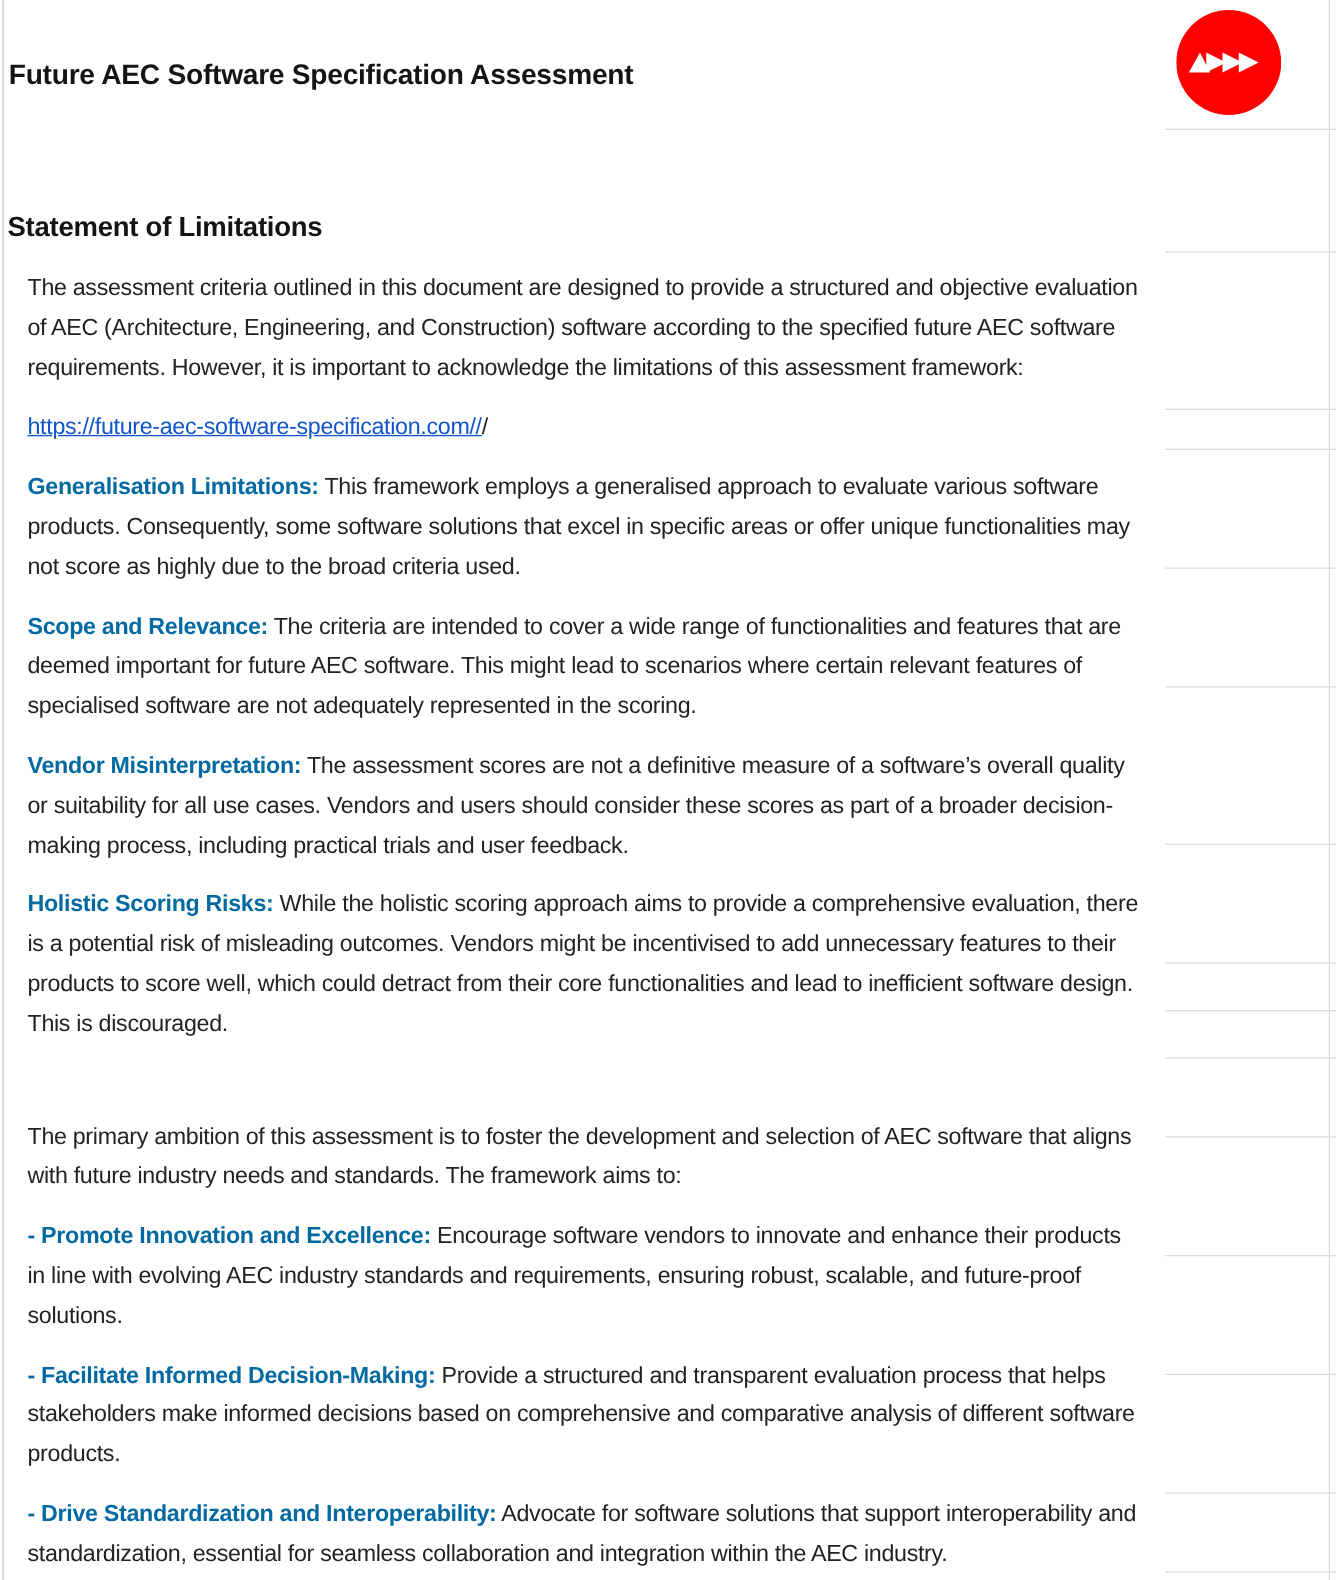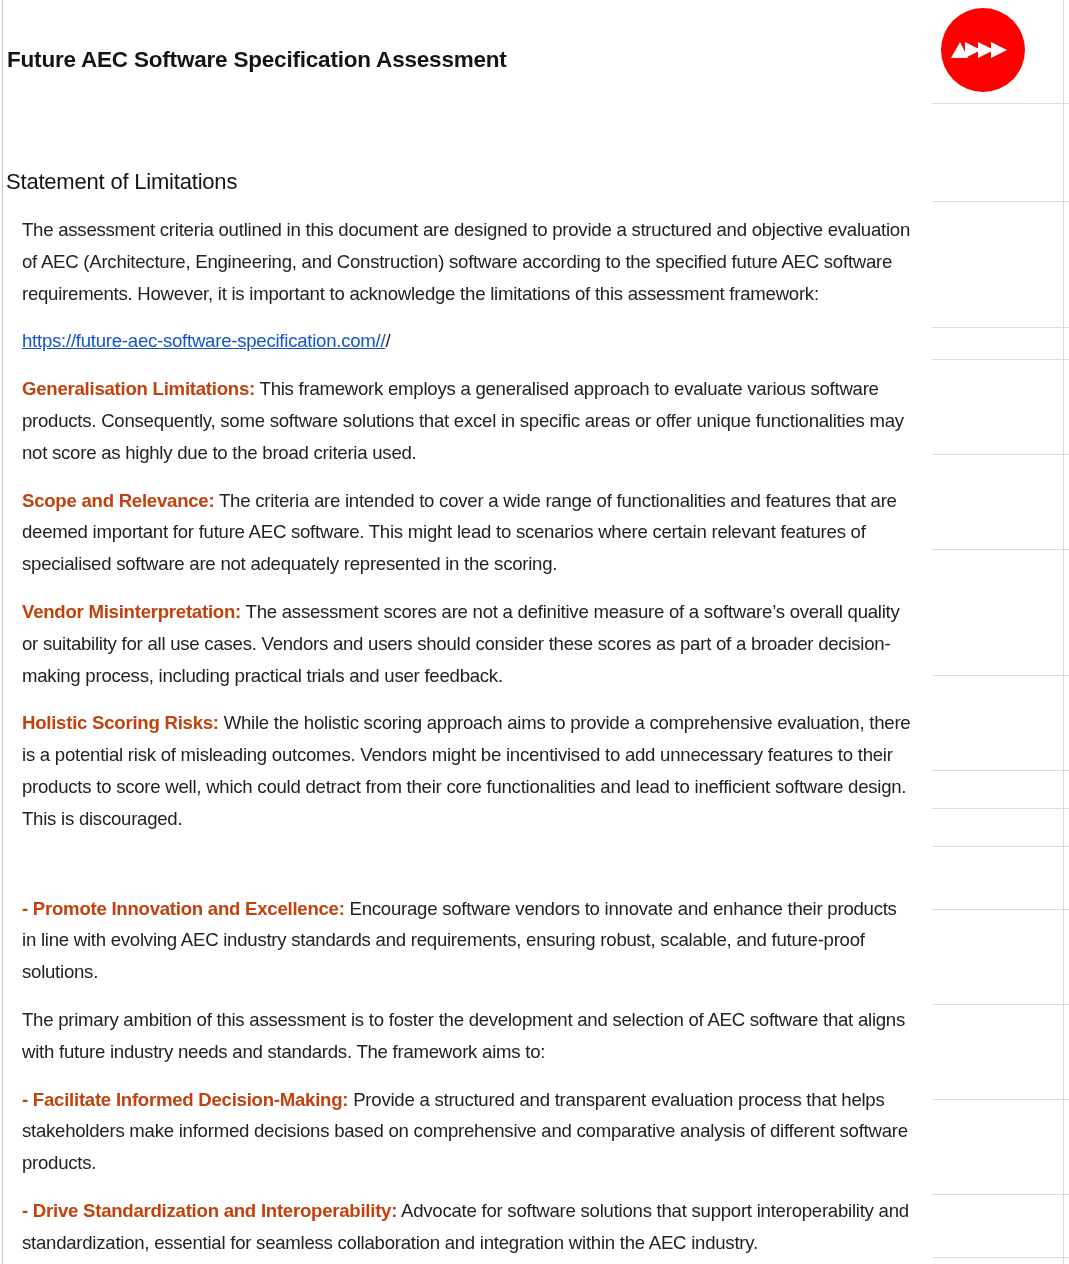--- a/index.html
+++ b/index.html
@@ -4,23 +4,23 @@
   <style>
     html, body { margin: 0; padding: 0; background: #ffffff; }
     body { width: 1069px; height: 1264px; position: relative; overflow: hidden;
            font-family: "Liberation Sans", sans-serif; color: #1f1f1f; }
     .leftline { position: absolute; left: 2px; top: 0; width: 1px; height: 1264px; background: #c8c8c8; }
     .rightline { position: absolute; left: 1063px; top: 0; width: 1px; height: 1264px; background: #dcdcdc; }
     .hline { position: absolute; left: 932px; width: 137px; height: 1px; background: #dcdcdc; }
     .title { position: absolute; left: 7px; top: 47px; font-size: 22.5px; font-weight: bold; letter-spacing: -0.2px; color: #141414; }
     .logo { position: absolute; left: 941px; top: 8px; width: 84px; height: 84px; }
     .content { position: absolute; left: 6px; top: 166px; width: 925px; }
-    .h2 { font-size: 22px; font-weight: normal; color: #141414; line-height: 32px; margin: 0; letter-spacing: -0.2px; }
+    .h2 { font-size: 22px; font-weight: bold; color: #141414; line-height: 32px; margin: 0; letter-spacing: -0.2px; }
     .p { font-size: 18.6px; line-height: 31.8px; margin: 16px; letter-spacing: -0.25px; color: #222; }
-    .p b { color: #c2410c; }
+    .p b { color: #0369a1; }
     .link { color: #1155cc; text-decoration: underline; }
     .gap { height: 26px; }
   </style>
 </head>
 <body>
 
 <div class="leftline"></div>
 <div class="rightline"></div>
 
 <div class="hline" style="top:103px"></div>
@@ -56,18 +56,18 @@
     <p class="p"><a class="link">https://future-aec-software-specification.com//</a><span>/</span></p>
     <p class="p"><b>Generalisation Limitations:</b><span> This framework employs a generalised approach to evaluate various software products. Consequently, some software solutions that excel in specific areas or offer unique functionalities may not score as highly due to the broad criteria used.</span></p>
     <p class="p"><b>Scope and Relevance:</b><span> The criteria are intended to cover a wide range of functionalities and features that are deemed important for future AEC software. This might lead to scenarios where certain relevant features of specialised software are not adequately represented in the scoring.</span></p>
     <p class="p"><b>Vendor Misinterpretation:</b><span> The assessment scores are not a definitive measure of a software’s overall quality or suitability for all use cases. Vendors and users should consider these scores as part of a broader decision-making process, including practical trials and user feedback.</span></p>
     <p class="p"><b>Holistic Scoring Risks:</b><span> While the holistic scoring approach aims to provide a comprehensive evaluation, there is a potential risk of misleading outcomes. Vendors might be incentivised to add unnecessary features to their products to score well, which could detract from their core functionalities and lead to inefficient software design. This is discouraged.</span></p>
   </section>
 
   <div class="gap"></div>
 
   <section>
+    <p class="p">The primary ambition of this assessment is to foster the development and selection of AEC software that aligns with future industry needs and standards. The framework aims to:</p>
     <p class="p"><b>- Promote Innovation and Excellence:</b><span> Encourage software vendors to innovate and enhance their products in line with evolving AEC industry standards and requirements, ensuring robust, scalable, and future-proof solutions.</span></p>
-    <p class="p">The primary ambition of this assessment is to foster the development and selection of AEC software that aligns with future industry needs and standards. The framework aims to:</p>
     <p class="p"><b>- Facilitate Informed Decision-Making:</b><span> Provide a structured and transparent evaluation process that helps stakeholders make informed decisions based on comprehensive and comparative analysis of different software products.</span></p>
     <p class="p"><b>- Drive Standardization and Interoperability:</b><span> Advocate for software solutions that support interoperability and standardization, essential for seamless collaboration and integration within the AEC industry.</span></p>
   </section>
 </div>
 
 </body></html>

